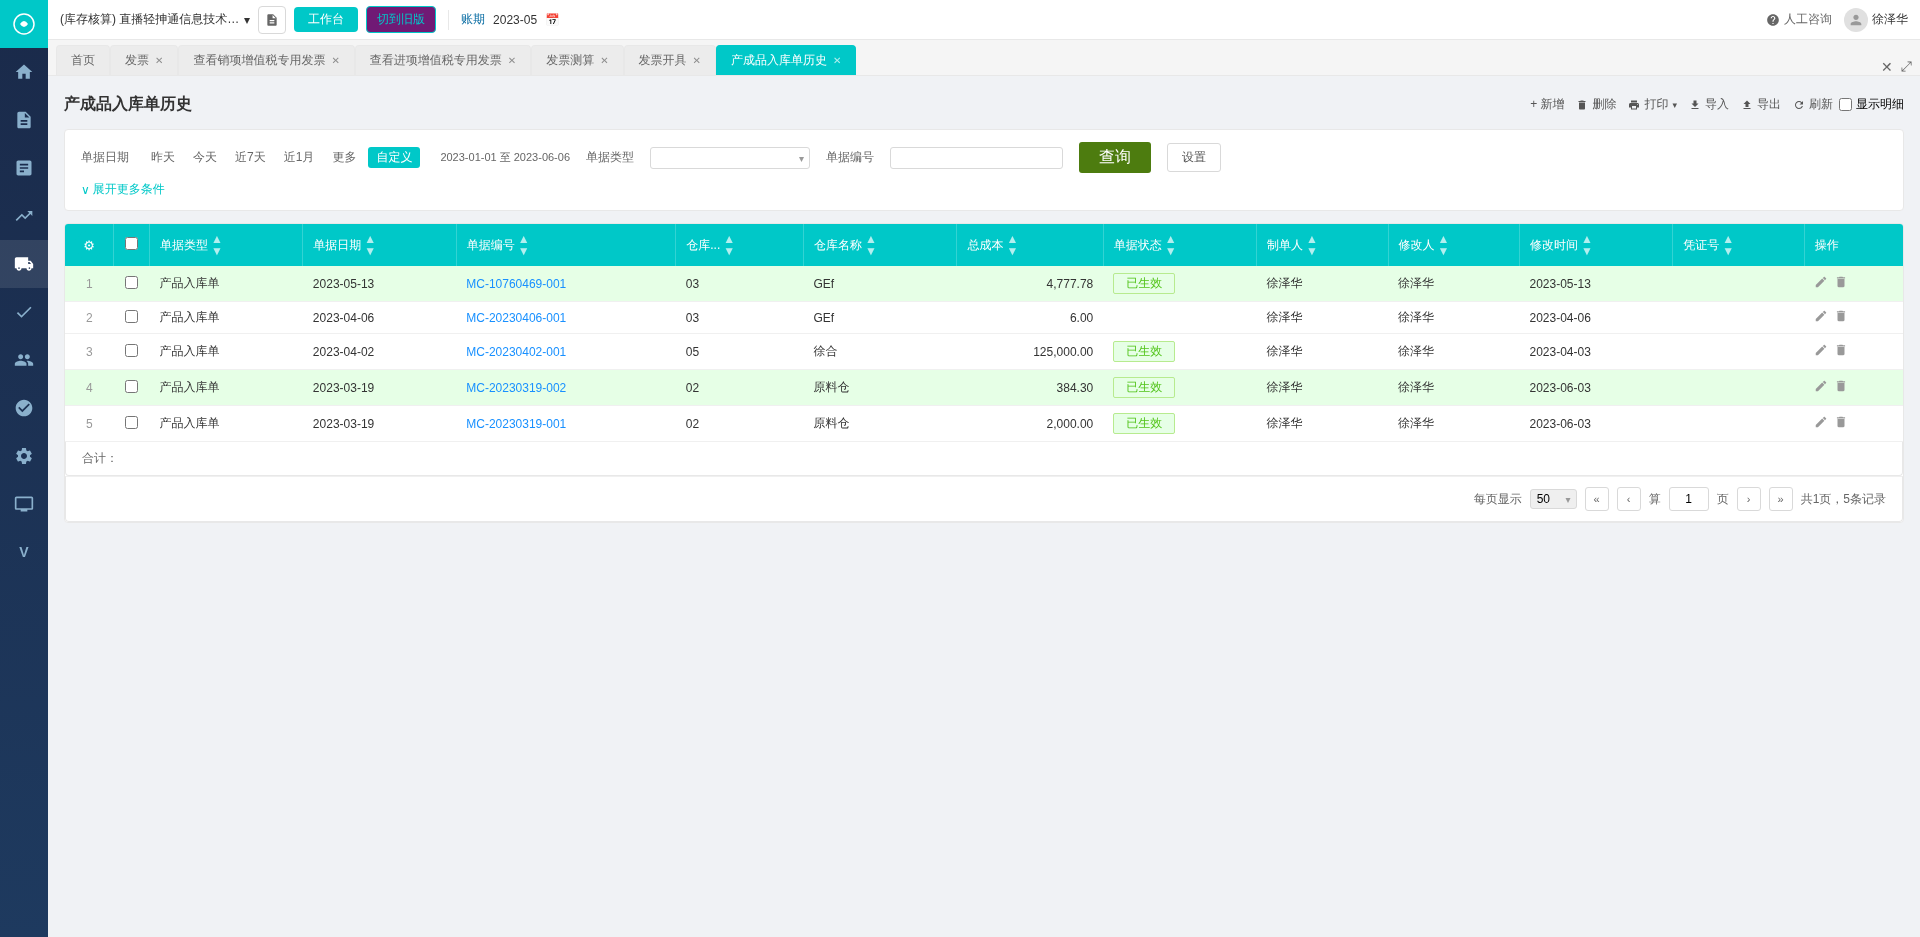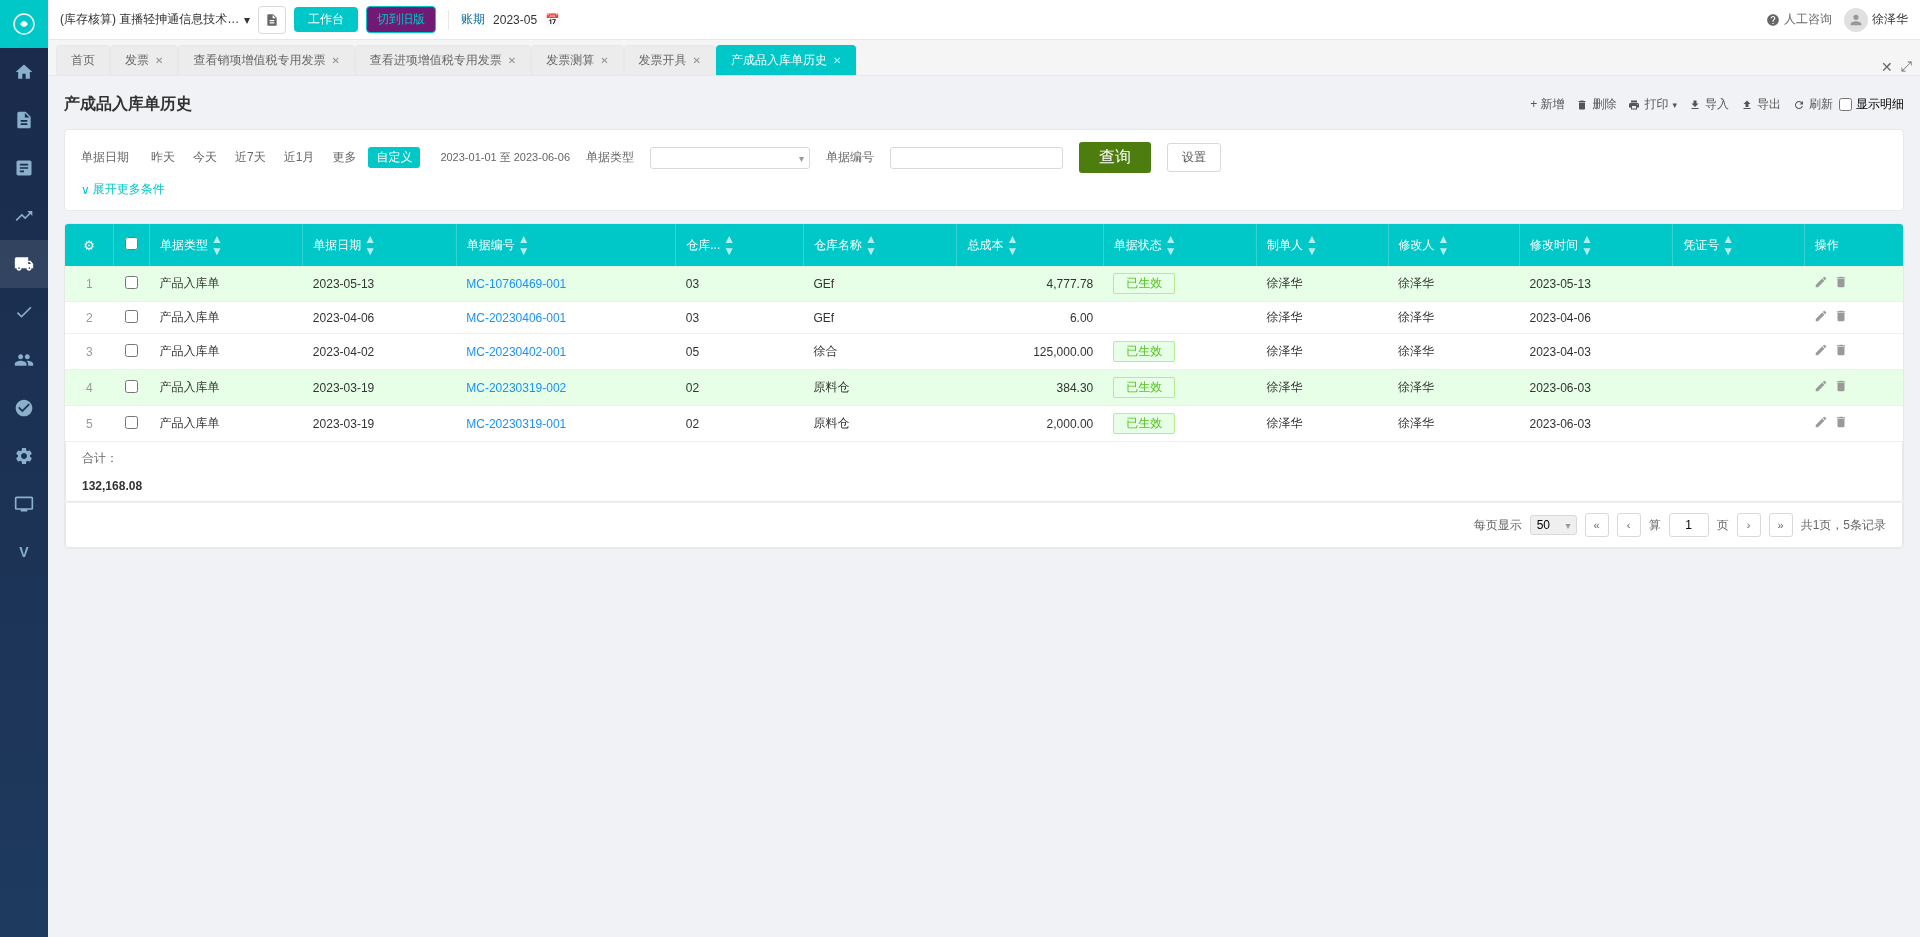--- a/index.html
+++ b/index.html
@@ -875,21 +875,20 @@
                     </svg>
           </span>
         </div>
       </td>
     </tr>
           </tbody>
       </table>
 
       <div class="table-footer">
         <span class="footer-label">合计：</span>
-        <span class="footer-total">132,168.08</span>
       </div>
 
       <div class="pagination-bar">
         <span class="page-size-label">每页显示</span>
         <div class="select-wrapper">
           <select class="page-size-select">
             <option value="50">50</option>
             <option value="100">100</option>
           </select>
         </div>

